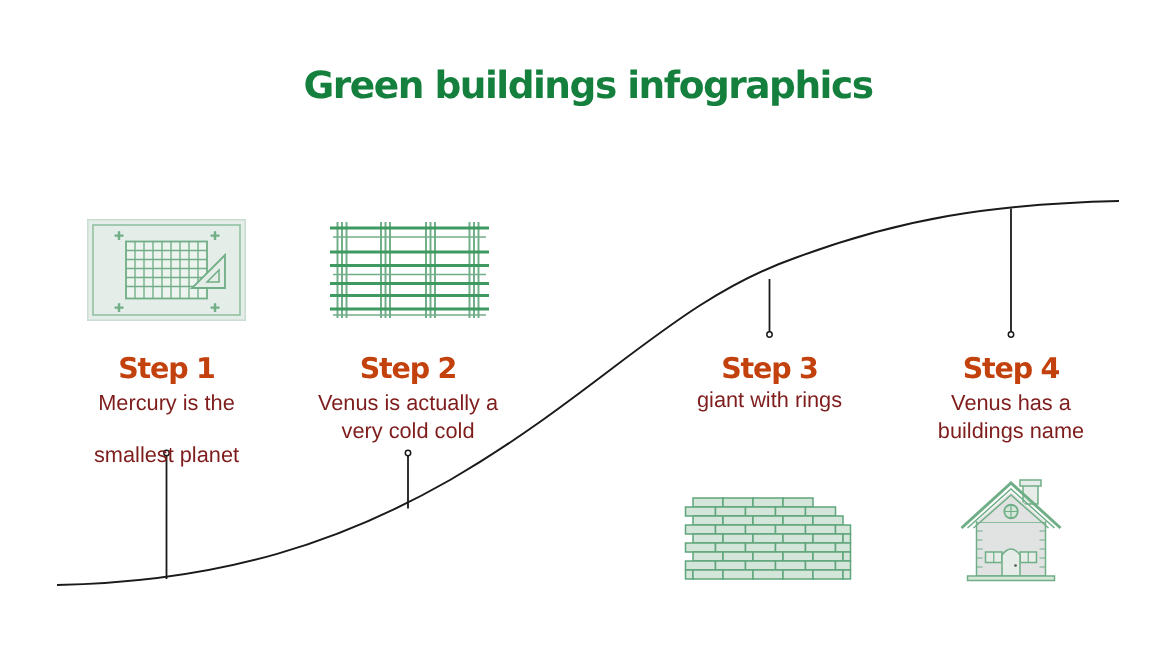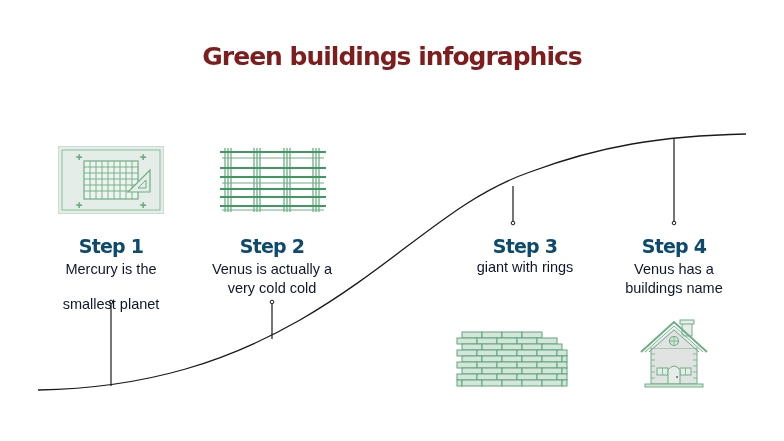--- a/index.html
+++ b/index.html
@@ -1,21 +1,21 @@
 <!DOCTYPE html>
 <html><head>
   <meta charset="utf-8">
   <style>
     html, body { margin: 0; padding: 0; background: #ffffff; }
     body { width: 784px; height: 441px; position: relative; overflow: hidden; font-family: "DejaVu Sans", sans-serif; color: #111; }
-    .title { position: absolute; left: 0; width: 784px; top: 42px; text-align: center; font-family: "DejaVu Sans", sans-serif; font-weight: bold; font-size: 25px; letter-spacing: -1px; color: #7f1d1d; }
+    .title { position: absolute; left: 0; width: 784px; top: 42px; text-align: center; font-family: "DejaVu Sans", sans-serif; font-weight: bold; font-size: 25px; letter-spacing: -1px; color: #15803d; }
     svg.curve { position: absolute; left: 0; top: 0; }
     .step { position: absolute; width: 170px; text-align: center; }
-    .step .h { font-family: "DejaVu Sans", sans-serif; font-weight: bold; font-size: 19px; letter-spacing: -0.8px; color: #0c4a6e; line-height: 24px; }
-    .step .d { font-family: "Liberation Sans", sans-serif; font-size: 14.5px; color: #0f172a; line-height: 19px; margin-top: 2px; }
+    .step .h { font-family: "DejaVu Sans", sans-serif; font-weight: bold; font-size: 19px; letter-spacing: -0.8px; color: #c2410c; line-height: 24px; }
+    .step .d { font-family: "Liberation Sans", sans-serif; font-size: 14.5px; color: #7f1d1d; line-height: 19px; margin-top: 2px; }
     .icon { position: absolute; }
   </style>
 </head>
 <body>
 
 <div class="title">Green buildings infographics</div>
 
 <svg class="curve" width="784" height="441">
   <path d="M38 390 C 150 388, 230 360, 300 320 C 400 262, 450 200, 530 172 C 600 146, 660 136, 746 134" fill="none" stroke="#1a1a1a" stroke-width="1.3"></path>
 
@@ -209,21 +209,21 @@
   <div class="d">Mercury is the</div>
   <div class="d" style="margin-top:16px">smallest planet</div>
 </div>
 
 <div class="step" style="left:187px;top:234px;">
   <div class="h">Step 2</div>
   <div class="d">Venus is actually a</div>
   <div class="d" style="margin-top:0">very cold cold</div>
 </div>
 
-<div class="step" style="left:440px;top:234px;">
+<div class="step" style="left:428px;top:234px;">
   <div class="h">Step 3</div>
   <div class="d" style="margin-top:0">giant with rings</div>
 </div>
 
 <div class="step" style="left:589px;top:234px;">
   <div class="h">Step 4</div>
   <div class="d">Venus has a</div>
   <div class="d" style="margin-top:0">buildings name</div>
 </div>
 

